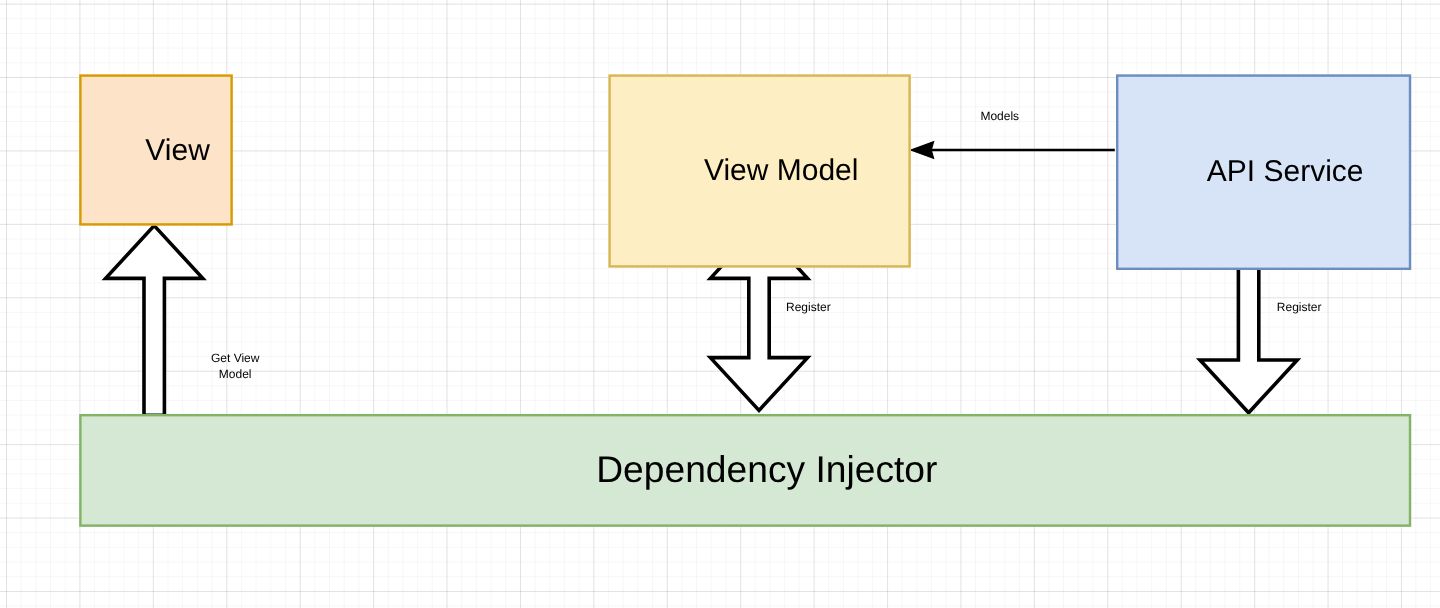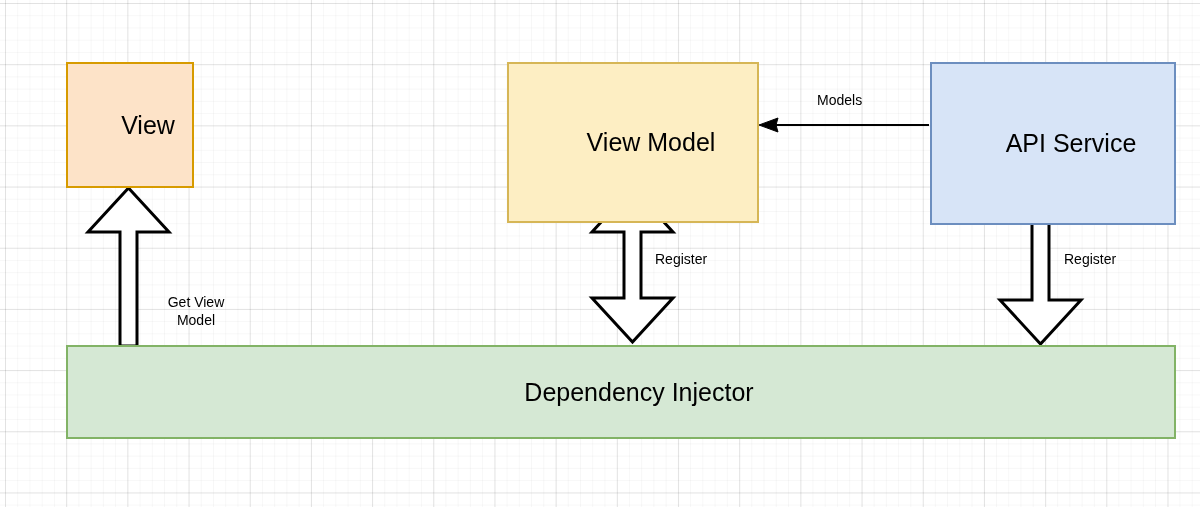--- a/index.html
+++ b/index.html
@@ -55,34 +55,34 @@
   #node-apiservice {
     left: 930px; top: 62px; width: 246px; height: 163px;
     background: #d7e4f7;
     border: 2px solid #6c8ebf;
     font-size: 25px;
   }
   #node-di {
     left: 66px; top: 345px; width: 1110px; height: 94px;
     background: #d5e8d4;
     border: 2px solid #82b366;
-    font-size: 25px;
+    font-size: 31px;
   }
   .edge-svg {
     position: absolute;
     left: 0; top: 0;
     width: 1200px;
     height: 507px;
     overflow: visible;
     pointer-events: none;
   }
   .edge-label {
     position: absolute;
     color: #000000;
-    font-size: 14px;
+    font-size: 10px;
     line-height: 1.25;
     white-space: pre-line;
   }
   #label-get-view-model {
     left: 148px; top: 254px; width: 96px;
     text-align: center;
     margin-top: 40px;
   }
   #label-get-api-service {
     left: 523px; top: 229px; width: 84px;

